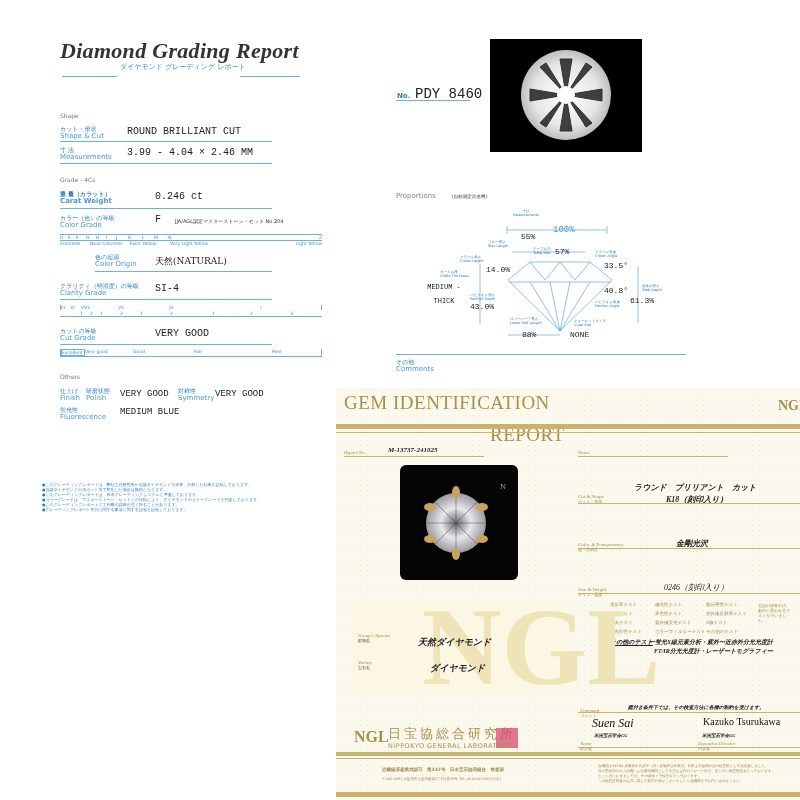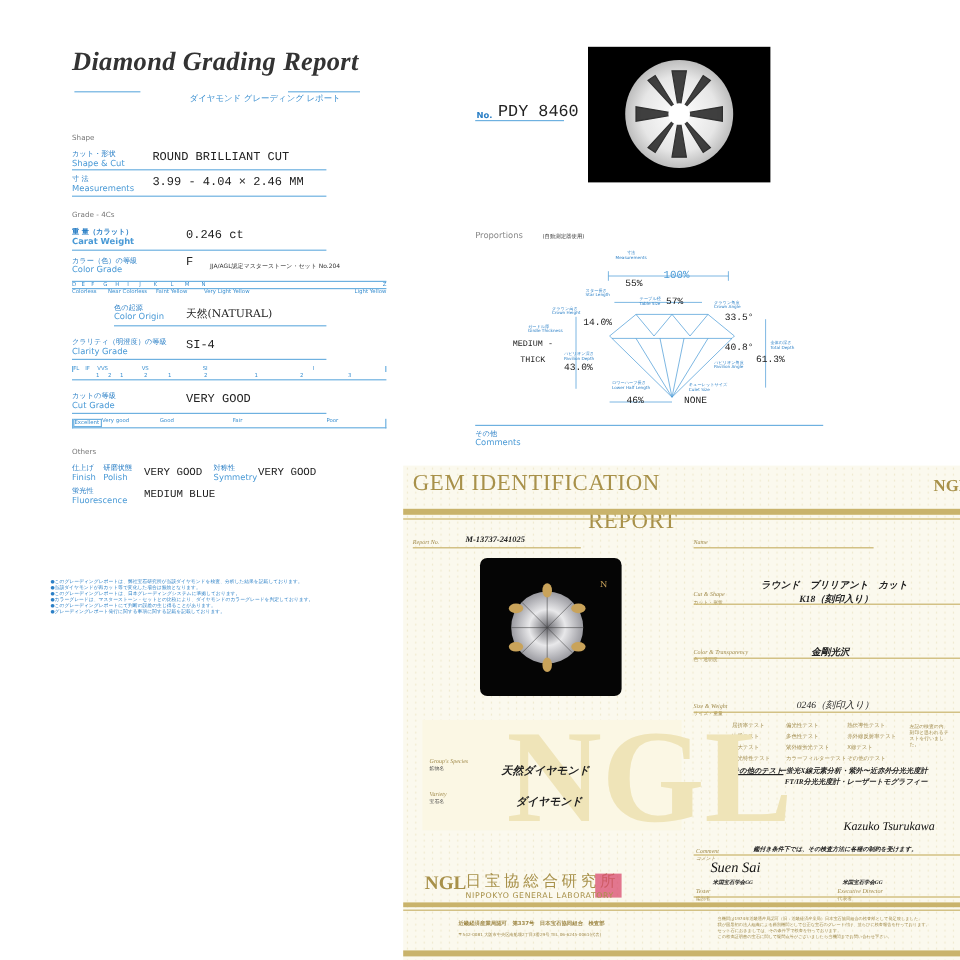--- a/index.html
+++ b/index.html
@@ -30,21 +30,21 @@
   .gem-val { font-family: "Liberation Serif", "DejaVu Serif", serif; font-style: italic; font-weight: bold; font-size: 8px; color: #222; white-space: nowrap; }
   .test-item { font-size: 4.5px; color: #a08a4a; white-space: nowrap; position: absolute; }
 </style>
 </head>
 <body>
 
 <div>
 
   <div class="abs serif" style="left:60px;top:38px;font-size:22px;font-style:italic;font-weight:bold;color:#333;letter-spacing:0.3px;white-space:nowrap;">Diamond Grading Report</div>
   <div class="rule" style="left:62px;top:76px;width:55px;"></div>
-  <div class="abs" style="left:120px;top:77px;font-size:7px;color:#3a8fd0;white-space:nowrap;margin-left:38px;">ダイヤモンド グレーディング レポート</div>
+  <div class="abs" style="left:120px;top:62px;font-size:7px;color:#3a8fd0;white-space:nowrap;">ダイヤモンド グレーディング レポート</div>
   <div class="rule" style="left:240px;top:76px;width:60px;"></div>
 
   <div class="abs sec" style="left:60px;top:112px;">Shape</div>
   <div class="abs" style="left:60px;top:125px;">
     <div class="lbl-jp">カット・形状</div>
     <div class="lbl-en">Shape &amp; Cut</div>
   </div>
   <div class="abs val" style="left:127px;top:126px;">ROUND BRILLIANT CUT</div>
   <div class="rule" style="left:60px;top:141px;width:212px;"></div>
 
@@ -279,21 +279,21 @@
     <div class="abs" style="left:252px;top:84px;font-size:3.5px;color:#2a7fc6;line-height:4px;">
       <div>全体の深さ</div>
       <div>Total Depth</div>
     </div>
     <div class="abs mono" style="left:240px;top:96px;font-size:8px;">61.3%</div>
 
     <div class="abs" style="left:120px;top:117px;font-size:3.5px;color:#2a7fc6;line-height:4px;">
       <div>ロワーハーフ長さ</div>
       <div>Lower Half Length</div>
     </div>
-    <div class="abs mono" style="left:132px;top:130px;font-size:8px;">46%</div>
+    <div class="abs mono" style="left:132px;top:130px;font-size:8px;">88%</div>
 
     <div class="abs" style="left:184px;top:119px;font-size:3.5px;color:#2a7fc6;line-height:4px;">
       <div>キューレットサイズ</div>
       <div>Culet Size</div>
     </div>
     <div class="abs mono" style="left:180px;top:130px;font-size:8px;">NONE</div>
   </div>
 
   <div class="rule" style="left:396px;top:354px;width:290px;"></div>
   <div class="abs" style="left:396px;top:358px;">
@@ -411,21 +411,21 @@
 <div class="abs gem-val" style="left:628px;top:704px;font-size:5px;">鑑付き条件下では、その検査方法に各種の制約を受けます。</div>
 <div class="gold-line" style="left:578px;top:712px;width:222px;"></div>
 
 <div class="abs serif" style="left:592px;top:716px;font-size:12px;font-style:italic;color:#111;white-space:nowrap;">Suen Sai</div>
 <div class="abs gem-val" style="left:594px;top:733px;font-size:4.5px;">米国宝石学会GG</div>
 <div class="abs" style="left:580px;top:741px;">
   <div class="script">Tester</div>
   <div class="jp-small">鑑別者</div>
 </div>
 
-<div class="abs serif" style="left:703px;top:684px;font-size:10px;font-style:italic;color:#111;white-space:nowrap;text-align:center;">Kazuko Tsurukawa</div>
+<div class="abs serif" style="left:703px;top:716px;font-size:10px;color:#111;white-space:nowrap;text-align:center;">Kazuko Tsurukawa</div>
 <div class="abs gem-val" style="left:702px;top:733px;font-size:4.5px;">米国宝石学会GG</div>
 <div class="abs" style="left:698px;top:741px;">
   <div class="script">Executive Director</div>
   <div class="jp-small">代表者</div>
 </div>
 <div class="gold-line" style="left:578px;top:747px;width:222px;"></div>
 
 <div class="abs serif" style="left:354px;top:728px;font-size:16px;font-weight:bold;color:#a8914a;">NGL</div>
 <div class="abs" style="left:388px;top:725px;font-size:13px;color:#a8914a;letter-spacing:3px;white-space:nowrap;">日宝協総合研究所</div>
 <div class="abs" style="left:496px;top:728px;width:22px;height:20px;background:#d94a6e;opacity:0.75;"></div>

